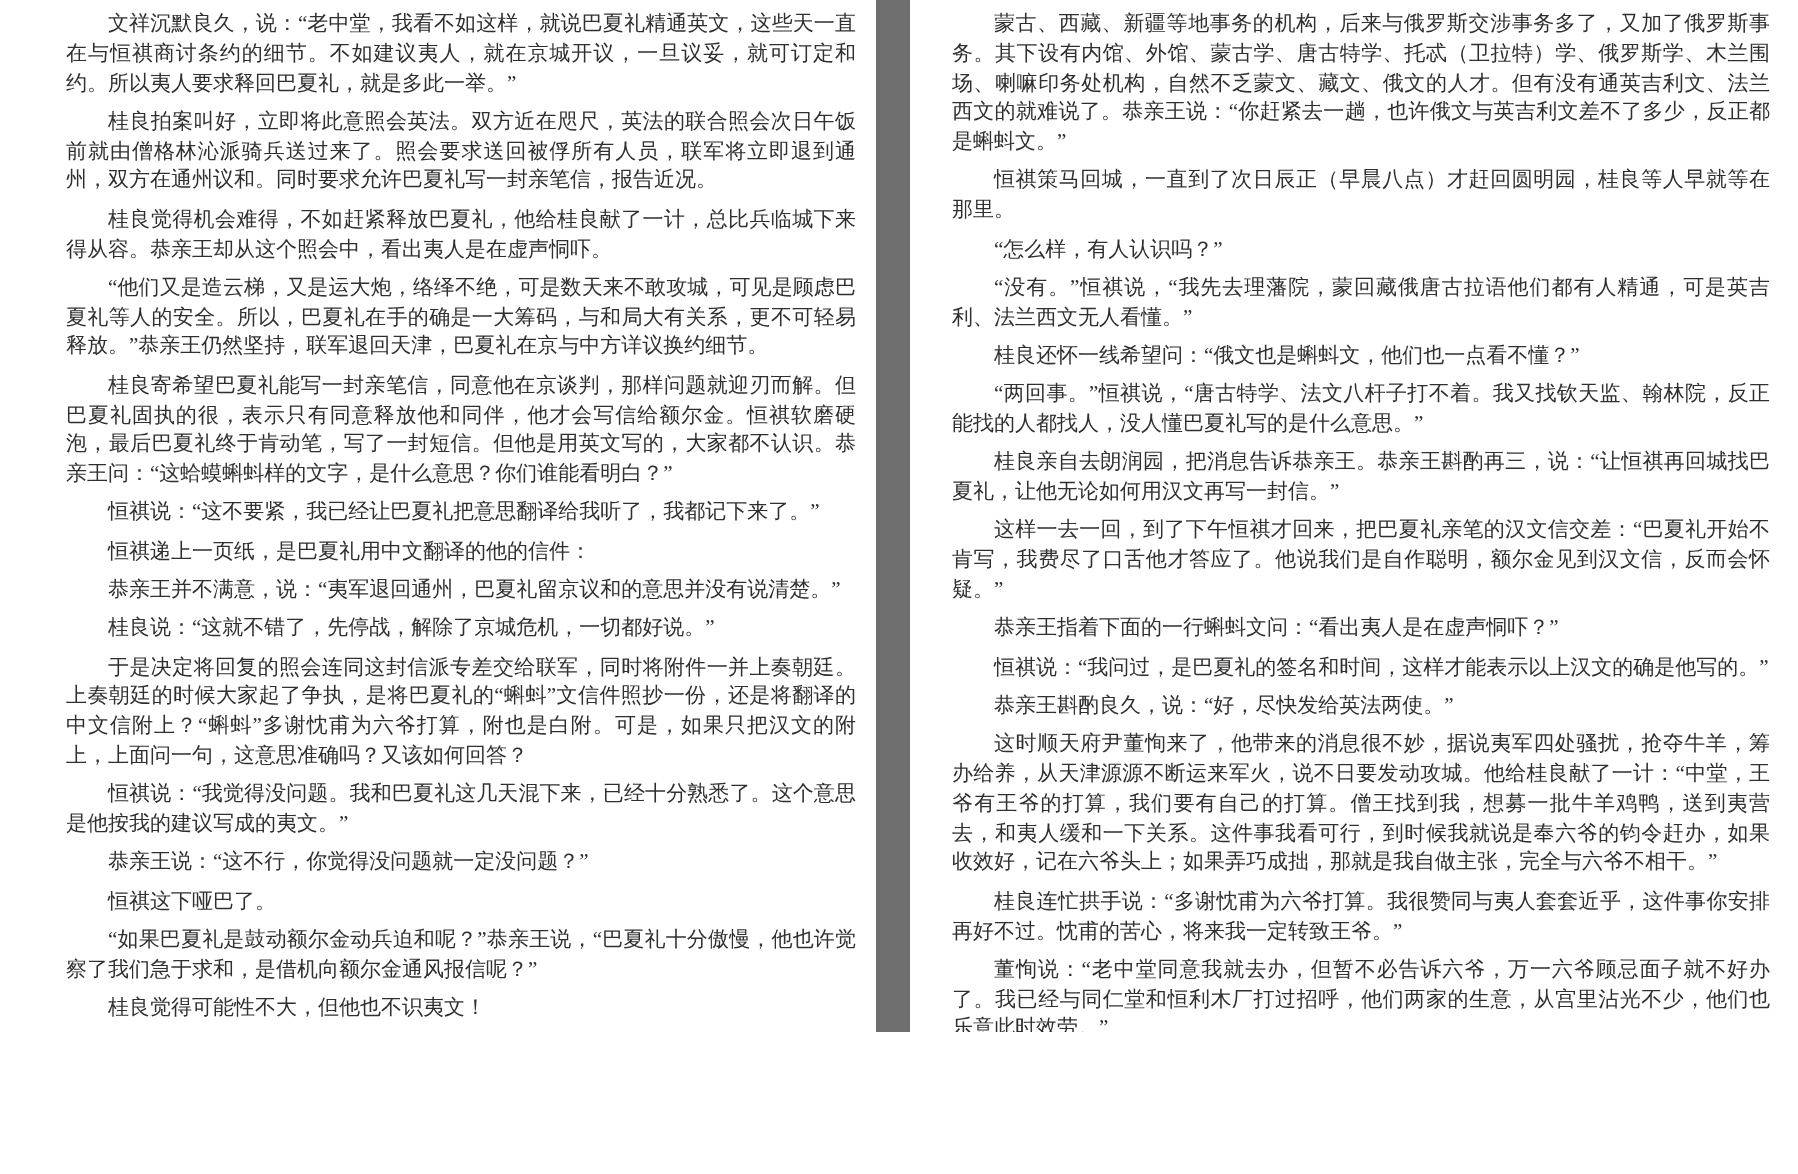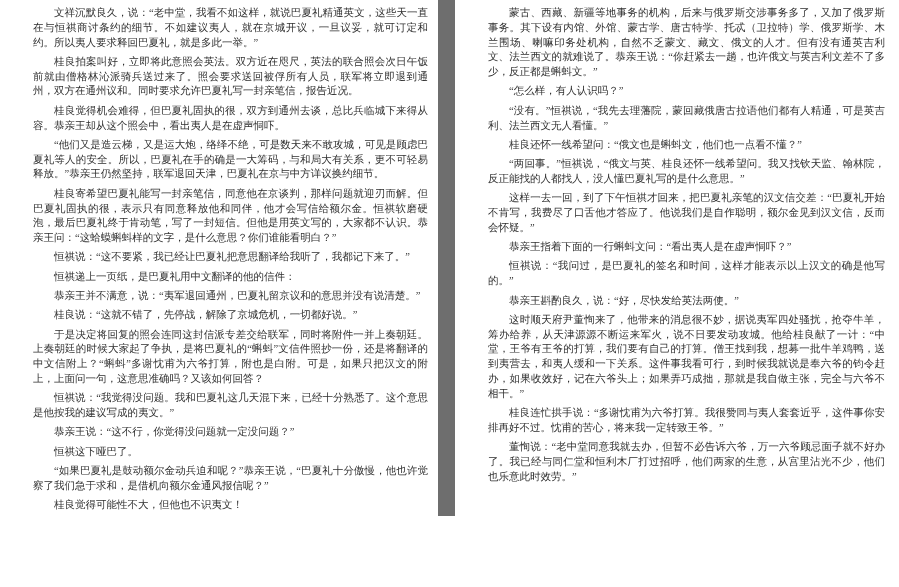--- a/index.html
+++ b/index.html
@@ -14,62 +14,64 @@
   }
   .page {
     box-sizing: border-box;
     padding-top: 6px;
     color: var(--ink, #2f2f2f);
     font-size: 10.5px;
     line-height: 14.8px;
     overflow: hidden;
   }
   .page-left  { width: 438px; padding-left: 33px; padding-right: 10px; }
-  .page-right { width: 444px; padding-left: 33px; padding-right: 14px; }
+  .page-right { width: 444px; padding-left: 21px; padding-right: 14px; }
   .gutter {
     width: 17px;
     height: 587px;
     background: var(--gutter, #6e6e6e);
     flex: 0 0 auto;
   }
   .para {
     margin: 0 0 4.5px 0;
     text-indent: 2em;
     text-align: justify;
   }
 </style>
 </head>
 <body style="background: rgb(255, 255, 255);">
 
 <div class="reader">
   <div class="page page-left">
       <p class="para">文祥沉默良久，说：“老中堂，我看不如这样，就说巴夏礼精通英文，这些天一直在与恒祺商讨条约的细节。不如建议夷人，就在京城开议，一旦议妥，就可订定和约。所以夷人要求释回巴夏礼，就是多此一举。”</p>
       <p class="para">桂良拍案叫好，立即将此意照会英法。双方近在咫尺，英法的联合照会次日午饭前就由僧格林沁派骑兵送过来了。照会要求送回被俘所有人员，联军将立即退到通州，双方在通州议和。同时要求允许巴夏礼写一封亲笔信，报告近况。</p>
-      <p class="para">桂良觉得机会难得，但巴夏礼固执的很，双方到通州去谈，总比兵临城下来得从容。恭亲王却从这个照会中，看出夷人是在虚声恫吓。</p>
+      <p class="para">桂良觉得机会难得，不如赶紧释放巴夏礼，他给桂良献了一计，总比兵临城下来得从容。恭亲王却从这个照会中，看出夷人是在虚声恫吓。</p>
       <p class="para">“他们又是造云梯，又是运大炮，络绎不绝，可是数天来不敢攻城，可见是顾虑巴夏礼等人的安全。所以，巴夏礼在手的确是一大筹码，与和局大有关系，更不可轻易释放。”恭亲王仍然坚持，联军退回天津，巴夏礼在京与中方详议换约细节。</p>
       <p class="para">桂良寄希望巴夏礼能写一封亲笔信，同意他在京谈判，那样问题就迎刃而解。但巴夏礼固执的很，表示只有同意释放他和同伴，他才会写信给额尔金。恒祺软磨硬泡，最后巴夏礼终于肯动笔，写了一封短信。但他是用英文写的，大家都不认识。恭亲王问：“这蛤蟆蝌蚪样的文字，是什么意思？你们谁能看明白？”</p>
       <p class="para">恒祺说：“这不要紧，我已经让巴夏礼把意思翻译给我听了，我都记下来了。”</p>
       <p class="para">恒祺递上一页纸，是巴夏礼用中文翻译的他的信件：</p>
       <p class="para">恭亲王并不满意，说：“夷军退回通州，巴夏礼留京议和的意思并没有说清楚。”</p>
       <p class="para">桂良说：“这就不错了，先停战，解除了京城危机，一切都好说。”</p>
       <p class="para">于是决定将回复的照会连同这封信派专差交给联军，同时将附件一并上奏朝廷。上奏朝廷的时候大家起了争执，是将巴夏礼的“蝌蚪”文信件照抄一份，还是将翻译的中文信附上？“蝌蚪”多谢忱甫为六爷打算，附也是白附。可是，如果只把汉文的附上，上面问一句，这意思准确吗？又该如何回答？</p>
       <p class="para">恒祺说：“我觉得没问题。我和巴夏礼这几天混下来，已经十分熟悉了。这个意思是他按我的建议写成的夷文。”</p>
       <p class="para">恭亲王说：“这不行，你觉得没问题就一定没问题？”</p>
       <p class="para">恒祺这下哑巴了。</p>
       <p class="para">“如果巴夏礼是鼓动额尔金动兵迫和呢？”恭亲王说，“巴夏礼十分傲慢，他也许觉察了我们急于求和，是借机向额尔金通风报信呢？”</p>
       <p class="para">桂良觉得可能性不大，但他也不识夷文！</p>
       <p class="para">恭亲王问：“马上找人看一看，巴夏礼到底写的什么？如果弄不准，不能把信交给额尔金。”</p>
     </div>
   <div class="gutter"></div>
   <div class="page page-right">
       <p class="para">蒙古、西藏、新疆等地事务的机构，后来与俄罗斯交涉事务多了，又加了俄罗斯事务。其下设有内馆、外馆、蒙古学、唐古特学、托忒（卫拉特）学、俄罗斯学、木兰围场、喇嘛印务处机构，自然不乏蒙文、藏文、俄文的人才。但有没有通英吉利文、法兰西文的就难说了。恭亲王说：“你赶紧去一趟，也许俄文与英吉利文差不了多少，反正都是蝌蚪文。”</p>
+      <p class="para">恒祺策马回城，一直到了次日辰正（早晨八点）才赶回圆明园，桂良等人早就等在那里。</p>
       <p class="para">“怎么样，有人认识吗？”</p>
       <p class="para">“没有。”恒祺说，“我先去理藩院，蒙回藏俄唐古拉语他们都有人精通，可是英吉利、法兰西文无人看懂。”</p>
       <p class="para">桂良还怀一线希望问：“俄文也是蝌蚪文，他们也一点看不懂？”</p>
-      <p class="para">“两回事。”恒祺说，“俄文与英、桂良还怀一线希望问。我又找钦天监、翰林院，反正能找的人都找人，没人懂巴夏礼写的是什么意思。”</p>
+      <p class="para">“两回事。”恒祺说，“唐古特学、法文八杆子打不着。我又找钦天监、翰林院，反正能找的人都找人，没人懂巴夏礼写的是什么意思。”</p>
+      <p class="para">桂良亲自去朗润园，把消息告诉恭亲王。恭亲王斟酌再三，说：“让恒祺再回城找巴夏礼，让他无论如何用汉文再写一封信。”</p>
       <p class="para">这样一去一回，到了下午恒祺才回来，把巴夏礼亲笔的汉文信交差：“巴夏礼开始不肯写，我费尽了口舌他才答应了。他说我们是自作聪明，额尔金见到汉文信，反而会怀疑。”</p>
       <p class="para">恭亲王指着下面的一行蝌蚪文问：“看出夷人是在虚声恫吓？”</p>
       <p class="para">恒祺说：“我问过，是巴夏礼的签名和时间，这样才能表示以上汉文的确是他写的。”</p>
       <p class="para">恭亲王斟酌良久，说：“好，尽快发给英法两使。”</p>
       <p class="para">这时顺天府尹董恂来了，他带来的消息很不妙，据说夷军四处骚扰，抢夺牛羊，筹办给养，从天津源源不断运来军火，说不日要发动攻城。他给桂良献了一计：“中堂，王爷有王爷的打算，我们要有自己的打算。僧王找到我，想募一批牛羊鸡鸭，送到夷营去，和夷人缓和一下关系。这件事我看可行，到时候我就说是奉六爷的钧令赶办，如果收效好，记在六爷头上；如果弄巧成拙，那就是我自做主张，完全与六爷不相干。”</p>
       <p class="para">桂良连忙拱手说：“多谢忱甫为六爷打算。我很赞同与夷人套套近乎，这件事你安排再好不过。忱甫的苦心，将来我一定转致王爷。”</p>
       <p class="para">董恂说：“老中堂同意我就去办，但暂不必告诉六爷，万一六爷顾忌面子就不好办了。我已经与同仁堂和恒利木厂打过招呼，他们两家的生意，从宫里沾光不少，他们也乐意此时效劳。”</p>
     </div>
 </div>
 

